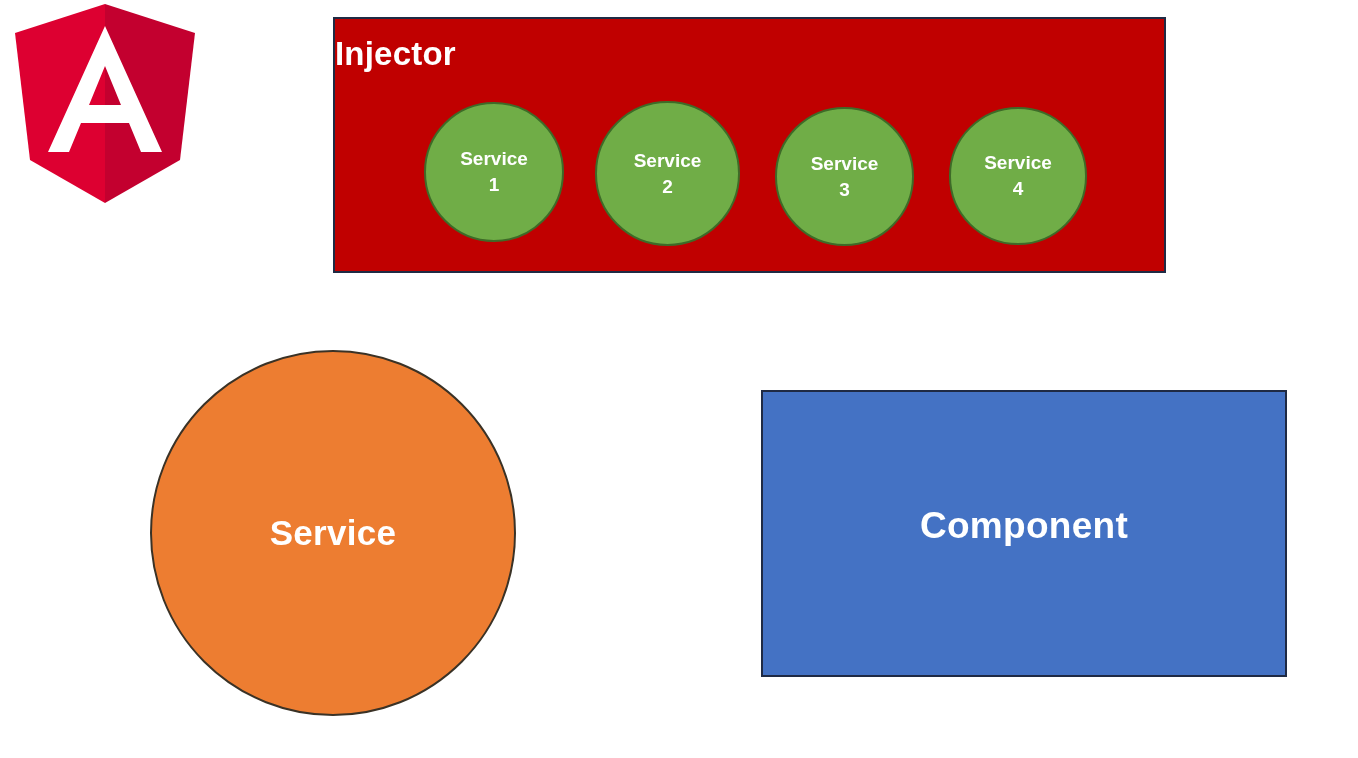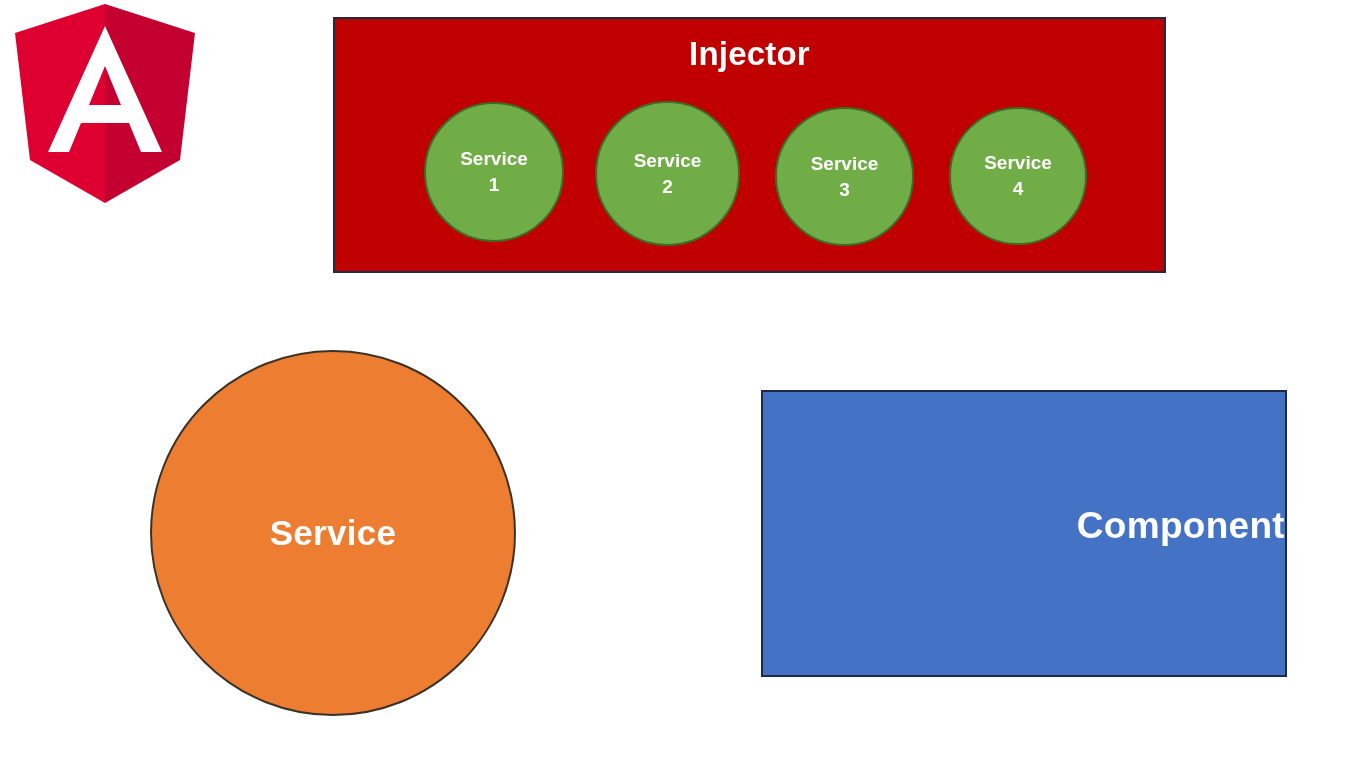--- a/index.html
+++ b/index.html
@@ -44,21 +44,20 @@
     height: 256px;
     background: #C00000;
     border: 2px solid #1F2A44;
     box-sizing: border-box;
   }
   #injector-title {
     position: absolute;
     left: 0;
     right: 0;
     top: 17px;
-    text-align: center;
     color: #ffffff;
     font-size: 33px;
     font-weight: bold;
     letter-spacing: 0.2px;
     line-height: 1.1;
   }
 
   
   .service-circle {
     position: absolute;
@@ -106,21 +105,21 @@
     position: absolute;
     left: 761px;
     top: 390px;
     width: 526px;
     height: 287px;
     background: #4472C4;
     border: 2px solid #1F2A44;
     box-sizing: border-box;
     display: flex;
     align-items: center;
-    justify-content: flex-end;
+    justify-content: center;
     color: #ffffff;
     font-weight: bold;
     font-size: 37px;
     letter-spacing: 0.3px;
   }
   #component-label {
     transform: translateY(-8px);
   }
 </style>
 </head>

